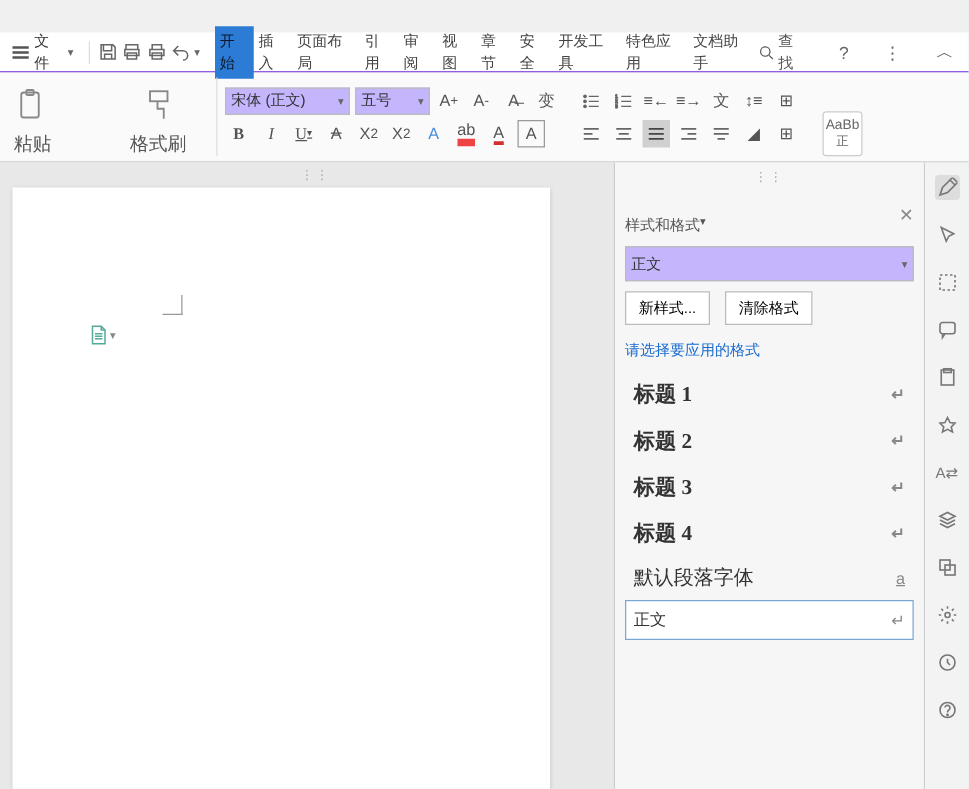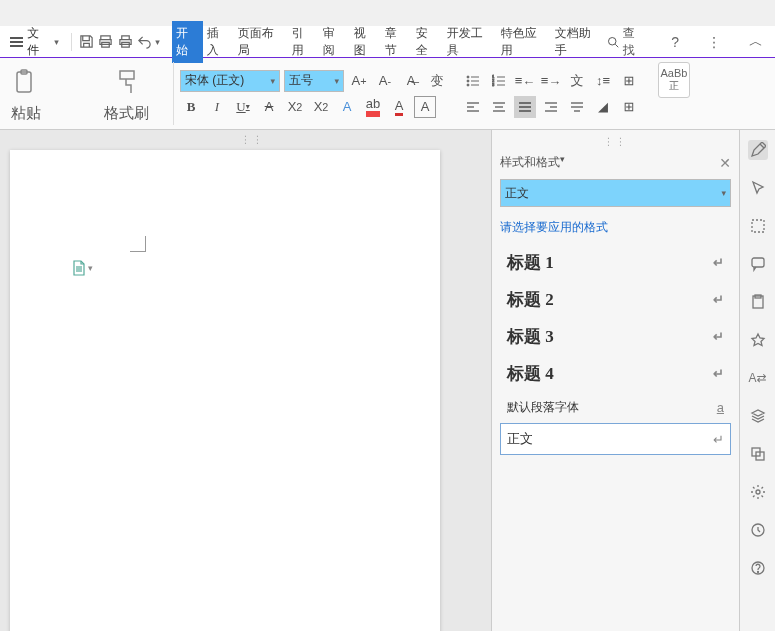--- a/index.html
+++ b/index.html
@@ -5,34 +5,34 @@
 * { box-sizing: border-box; margin: 0; padding: 0; font-family: "Microsoft YaHei", sans-serif; }
 body { background: #f0f0f0; width: 775px; height: 631px; overflow: hidden; font-size: 12px; color: #333; }
 .menubar { height: 32px; background: #fff; border-bottom: 1px solid #6d28d9; display: flex; align-items: center; padding: 0 4px; gap: 2px; margin-top: 26px; }
 .menubar .file-btn { display: flex; align-items: center; gap: 4px; padding: 2px 6px; cursor: pointer; }
 .menubar .hamburger { width: 14px; height: 10px; display: flex; flex-direction: column; justify-content: space-between; }
 .menubar .hamburger span { height: 2px; background: #555; }
 .menubar .sep { width: 1px; height: 18px; background: #ddd; margin: 0 4px; }
 .menubar .qicon { width: 18px; height: 18px; display: flex; align-items: center; justify-content: center; color: #666; cursor: pointer; }
 .menubar .tabs { display: flex; margin-left: 10px; }
 .menubar .tab { padding: 4px 4px; cursor: pointer; font-size: 12px; color: #444; }
-.menubar .tab.active { background: #2c7cd6; color: #ffffff; }
+.menubar .tab.active { background: #2c7cd6; color: #0f172a; }
 .menubar .right { margin-left: auto; display: flex; align-items: center; gap: 28px; padding-right: 8px; }
 .menubar .right .search { display: flex; align-items: center; gap: 4px; color: #555; cursor: pointer; }
 .menubar .right .help, .menubar .right .menu, .menubar .right .collapse { cursor: pointer; color: #666; font-size: 14px; }
 
 .ribbon { height: 72px; background: #fafafa; border-bottom: 1px solid #ccc; display: flex; align-items: stretch; padding: 4px 6px; gap: 6px; }
-.rgroup { display: flex; flex-direction: column; align-items: center; justify-content: flex-start; padding: 0 4px; position: relative; }
+.rgroup { display: flex; flex-direction: column; align-items: center; justify-content: flex-end; padding: 0 4px; position: relative; }
 .rgroup.sepafter { border-right: 1px solid #ddd; padding-right: 24px; margin-left: 48px; }
 .rbtn-big { width: 32px; height: 40px; display: flex; align-items: center; justify-content: center; font-size: 20px; color: #666; cursor: pointer; }
 .rlabel { font-size: 15px; color: #555; margin-top: 2px; }
 .rcol { display: flex; flex-direction: column; gap: 4px; justify-content: center; }
 .rrow { display: flex; align-items: center; gap: 4px; }
 .smallbtn { width: 22px; height: 22px; display: flex; align-items: center; justify-content: center; font-size: 13px; color: #555; cursor: pointer; border: 1px solid transparent; }
-.combo { height: 22px; border: 1px solid #bbb; background: #7dd3fc; display: flex; align-items: center; padding: 0 4px; font-size: 12px; cursor: pointer; justify-content: space-between; }
+.combo { height: 22px; border: 1px solid #bbb; background: #c4b5fd; display: flex; align-items: center; padding: 0 4px; font-size: 12px; cursor: pointer; justify-content: space-between; }
 .combo .arrow { font-size: 9px; color: #666; }
 .font-combo { width: 100px; }
 .size-combo { width: 60px; }
 .ribbon .fmt-B { font-weight: bold; font-family: serif; }
 .ribbon .fmt-I { font-style: italic; font-family: serif; }
 .ribbon .fmt-U { text-decoration: underline; font-family: serif; }
 .ribbon .fmt-S { text-decoration: line-through; }
 .aabb-box { width: 32px; height: 36px; border: 1px solid #ccc; background: #fff; display: flex; flex-direction: column; align-items: center; justify-content: center; font-size: 10px; color: #666; border-radius: 3px; }
 
 .workspace { display: flex; height: calc(631px - 100px); }
@@ -40,33 +40,33 @@
 .page { position: absolute; left: 10px; top: 20px; width: 430px; height: 560px; background: #fff; box-shadow: 0 1px 4px rgba(0,0,0,0.2); }
 .page .cursor-mark { position: absolute; left: 120px; top: 86px; width: 16px; height: 16px; border-right: 1px solid #999; border-bottom: 1px solid #999; }
 .page .doc-icon { position: absolute; left: 62px; top: 110px; display: flex; align-items: center; gap: 2px; color: #888; cursor: pointer; }
 .page .doc-icon svg { width: 14px; height: 16px; }
 .page .doc-icon .arr { font-size: 9px; }
 .page-grip { position: absolute; left: calc(50% - 5px); top: 4px; color: #aaa; font-size: 10px; letter-spacing: 2px; }
 
 .panel { width: 248px; background: #f6f6f6; border-left: 1px solid #ccc; display: flex; flex-direction: column; padding: 6px 8px 8px 8px; gap: 8px; position: relative; }
 .panel .grip { color:#aaa; font-size:10px; letter-spacing:2px; text-align:center; height:10px; }
 .panel-header { display: flex; align-items: center; justify-content: space-between; color: #555; font-size: 12px; }
-.panel-header .title { display: flex; align-items: flex-start; gap: 0; cursor: pointer; }
+.panel-header .title { display: flex; align-items: flex-start; gap: 0; cursor: pointer; margin-top: 18px; }
 .panel-header .close { cursor: pointer; color: #888; font-size: 14px; }
 .panel .style-combo { height: 28px; }
 .panel .btnrow { display: flex; gap: 12px; }
 .panel .pbtn { border: 1px solid #bbb; background: #fff; padding: 4px 10px; font-size: 12px; cursor: pointer; }
 .panel .hint { color: #1a6bcf; font-size: 12px; margin-top: 4px; }
 .style-list { display: flex; flex-direction: column; gap: 0; }
 .style-item { display: flex; align-items: center; justify-content: space-between; padding: 6px 6px; cursor: pointer; border: 1px solid transparent; }
 .style-item .name { font-family: SimSun, serif; }
 .style-item .mark { color: #888; font-size: 13px; }
 .style-item.h { font-weight: bold; font-size: 17px; }
 .style-item.body .name { font-size: 13px; }
-.style-item.small .name { font-size: 12px; }
+.style-item.small .name { font-size: 16px; }
 .style-item.small .mark { text-decoration: underline; }
 .style-item.selected { border: 1px solid #7aa7d8; background: #fff; }
 
 .sidebar { width: 36px; background: #f3f3f3; border-left: 1px solid #ccc; display: flex; flex-direction: column; align-items: center; padding-top: 10px; gap: 18px; }
 .sidebar .sicon { width: 20px; height: 20px; color: #777; cursor: pointer; display: flex; align-items: center; justify-content: center; }
 .sidebar .sicon.active { background: #ddd; border-radius: 3px; }
 svg { display: block; }
 </style>
 </head>
 <body>
@@ -286,20 +286,24 @@
       <div class="title">
         <span>样式和格式</span>
         <span style="font-size:9px">▾</span>
       </div>
       <span class="close">✕</span>
     </div>
     <div class="combo style-combo">
       <span>正文</span>
       <span class="arrow">▾</span>
     </div>
+    <div class="btnrow">
+      <button class="pbtn">新样式...</button>
+      <button class="pbtn">清除格式</button>
+    </div>
     <div class="hint">请选择要应用的格式</div>
     <div class="style-list" id="style-list">
         <div class="style-item h">
           <span class="name">标题 1</span>
           <span class="mark">↵</span>
         </div>
         <div class="style-item h">
           <span class="name">标题 2</span>
           <span class="mark">↵</span>
         </div>

